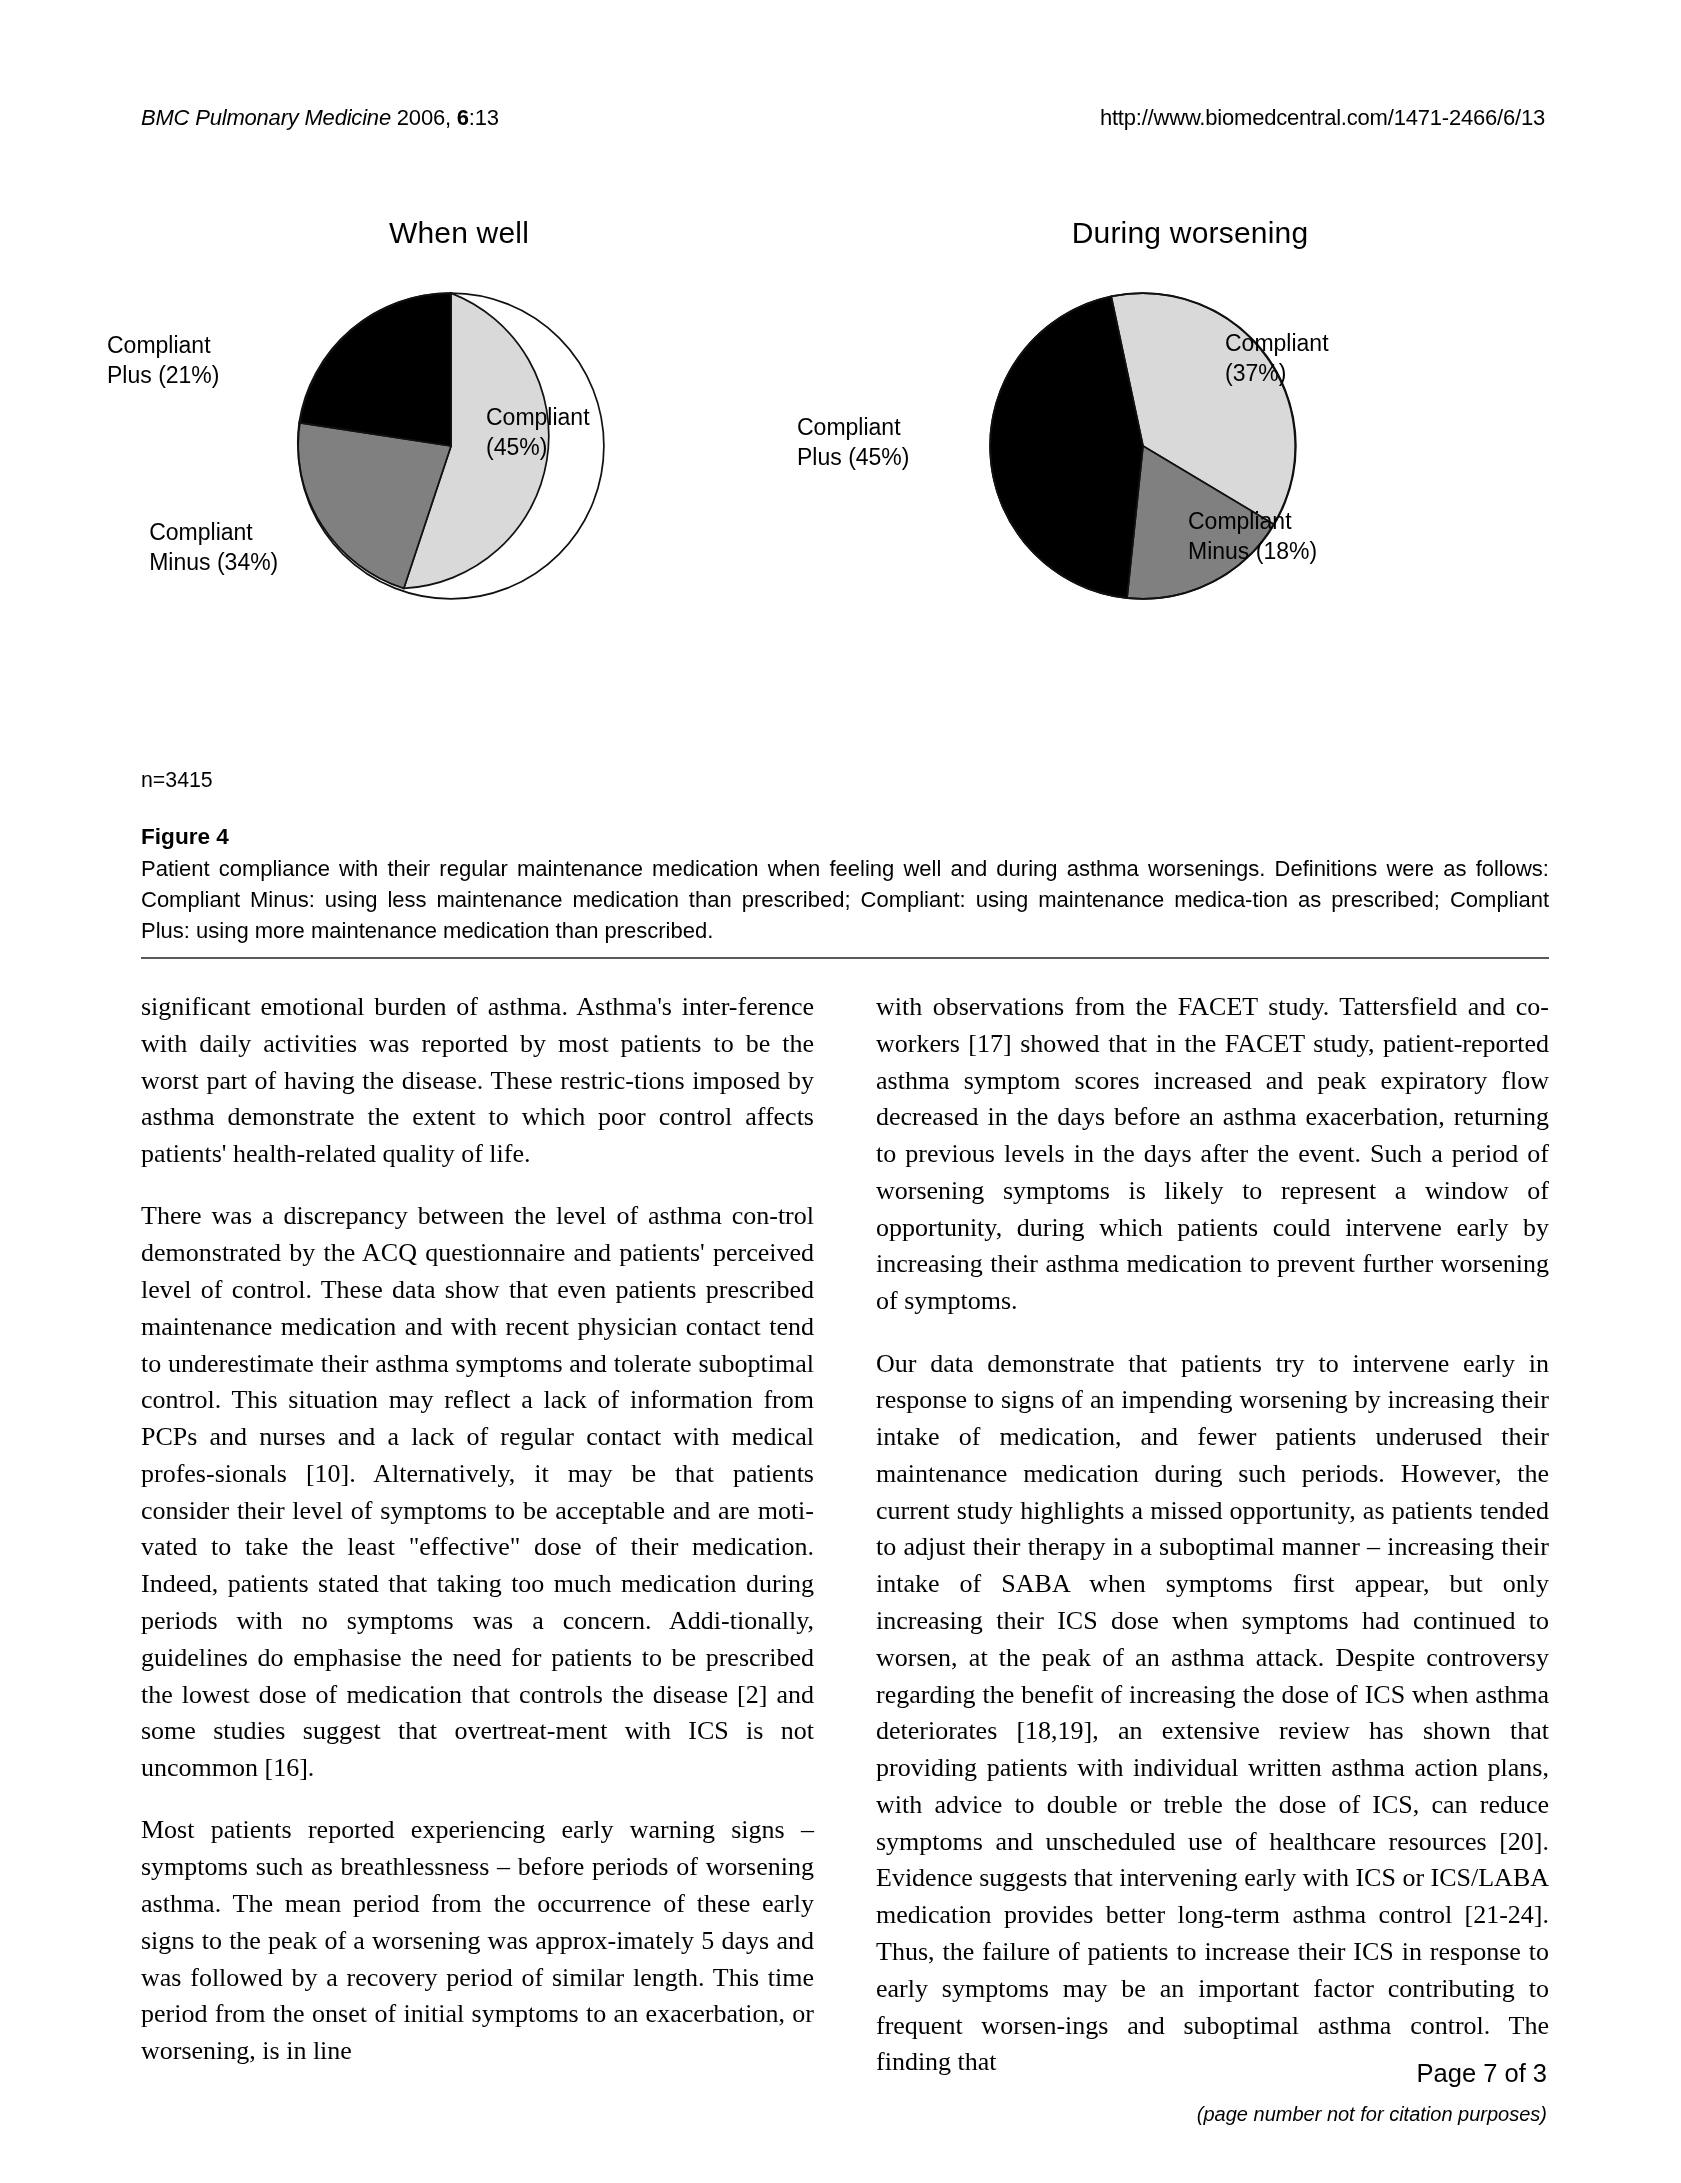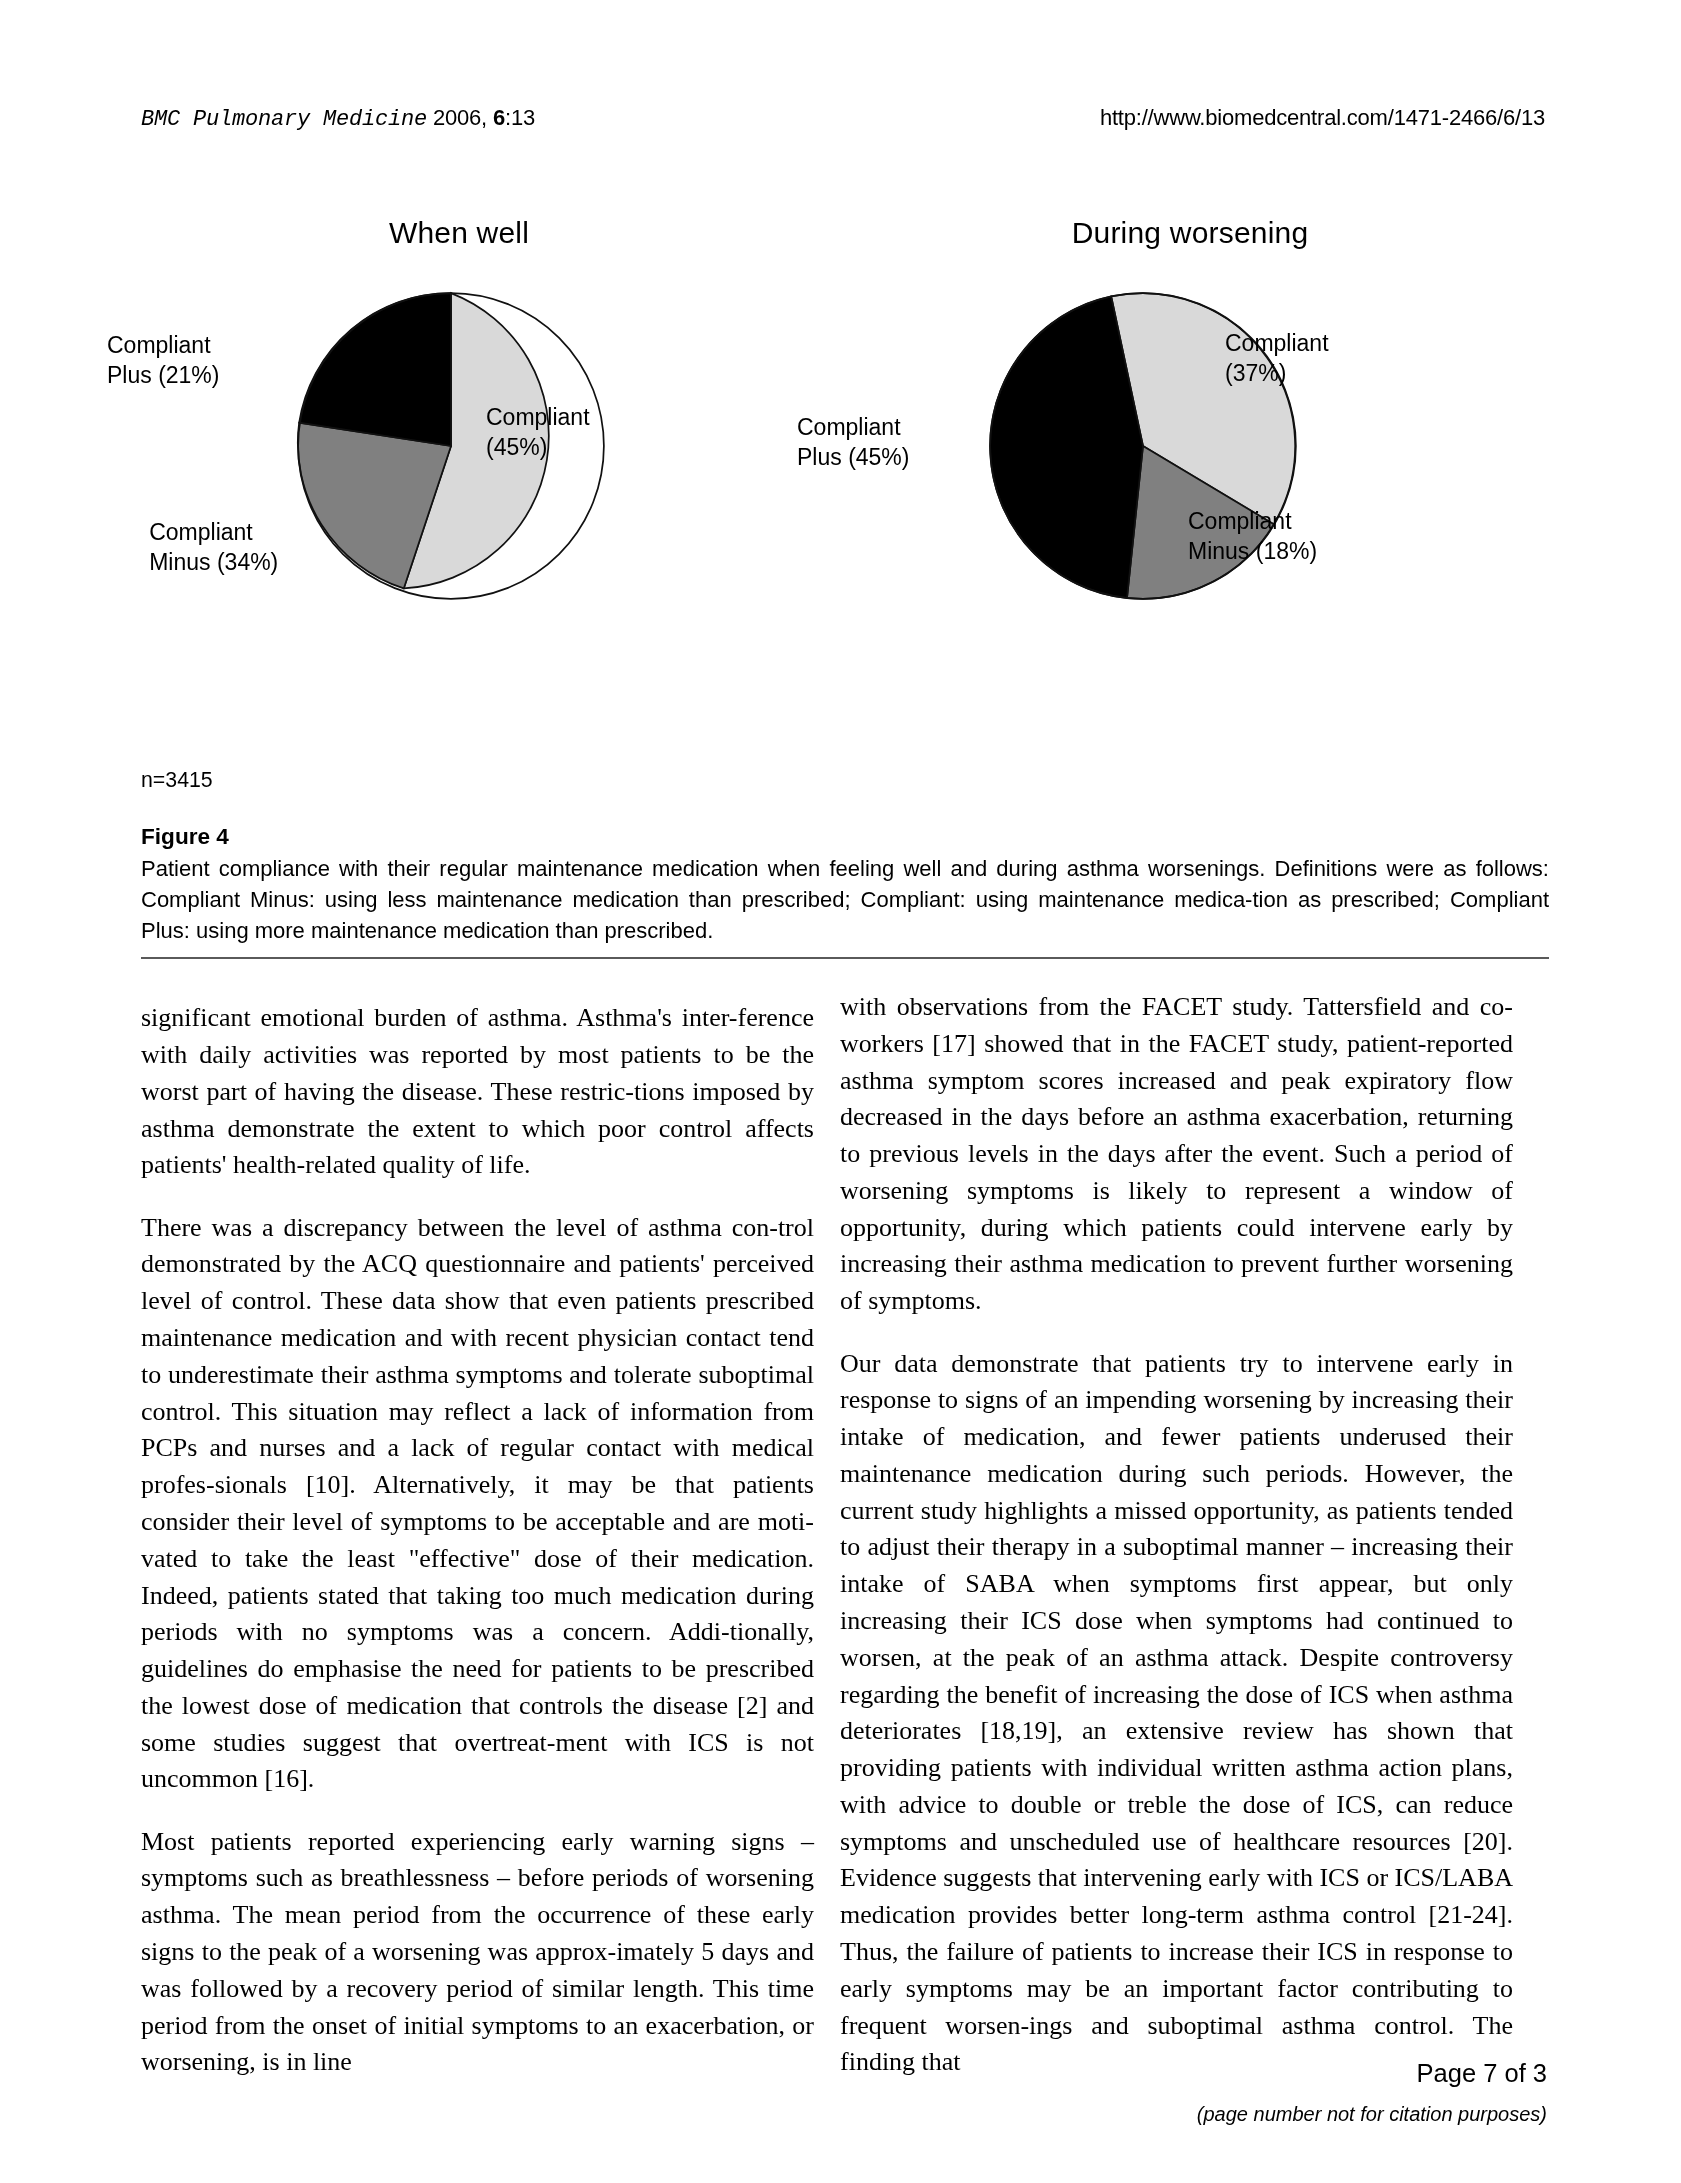--- a/index.html
+++ b/index.html
@@ -30,21 +30,21 @@
     top: 105px;
     width: 1404px;
     display: flex;
     justify-content: space-between;
     align-items: baseline;
     font-family: "Liberation Sans", sans-serif;
     font-size: 22px;
     letter-spacing: -0.2px;
   }
   .runhead-left { white-space: nowrap; }
-  .runhead-left .j { font-style: italic; font-family: Liberation Mono, monospace; }
+  .runhead-left .j { font-style: italic; }
   .runhead-left .vol { font-weight: bold; }
   .runhead-right { white-space: nowrap; }
 
   
   .figure-area {
     position: absolute;
     left: 141px;
     top: 193px;
     width: 1404px;
     height: 525px;
@@ -134,22 +134,21 @@
     background: #5a5a5a;
   }
 
   
   .columns {
     position: absolute;
     left: 141px;
     top: 989px;
     width: 1408px;
     display: flex;
-    gap: 26px;
-    align-items: flex-end;
+    gap: 62px;
   }
   .col { width: 673px; }
   .col p {
     margin: 0 0 25.5px 0;
     font-size: 26px;
     line-height: 1.415;
     text-align: justify;
     text-justify: inter-word;
     hyphens: manual;
   }

